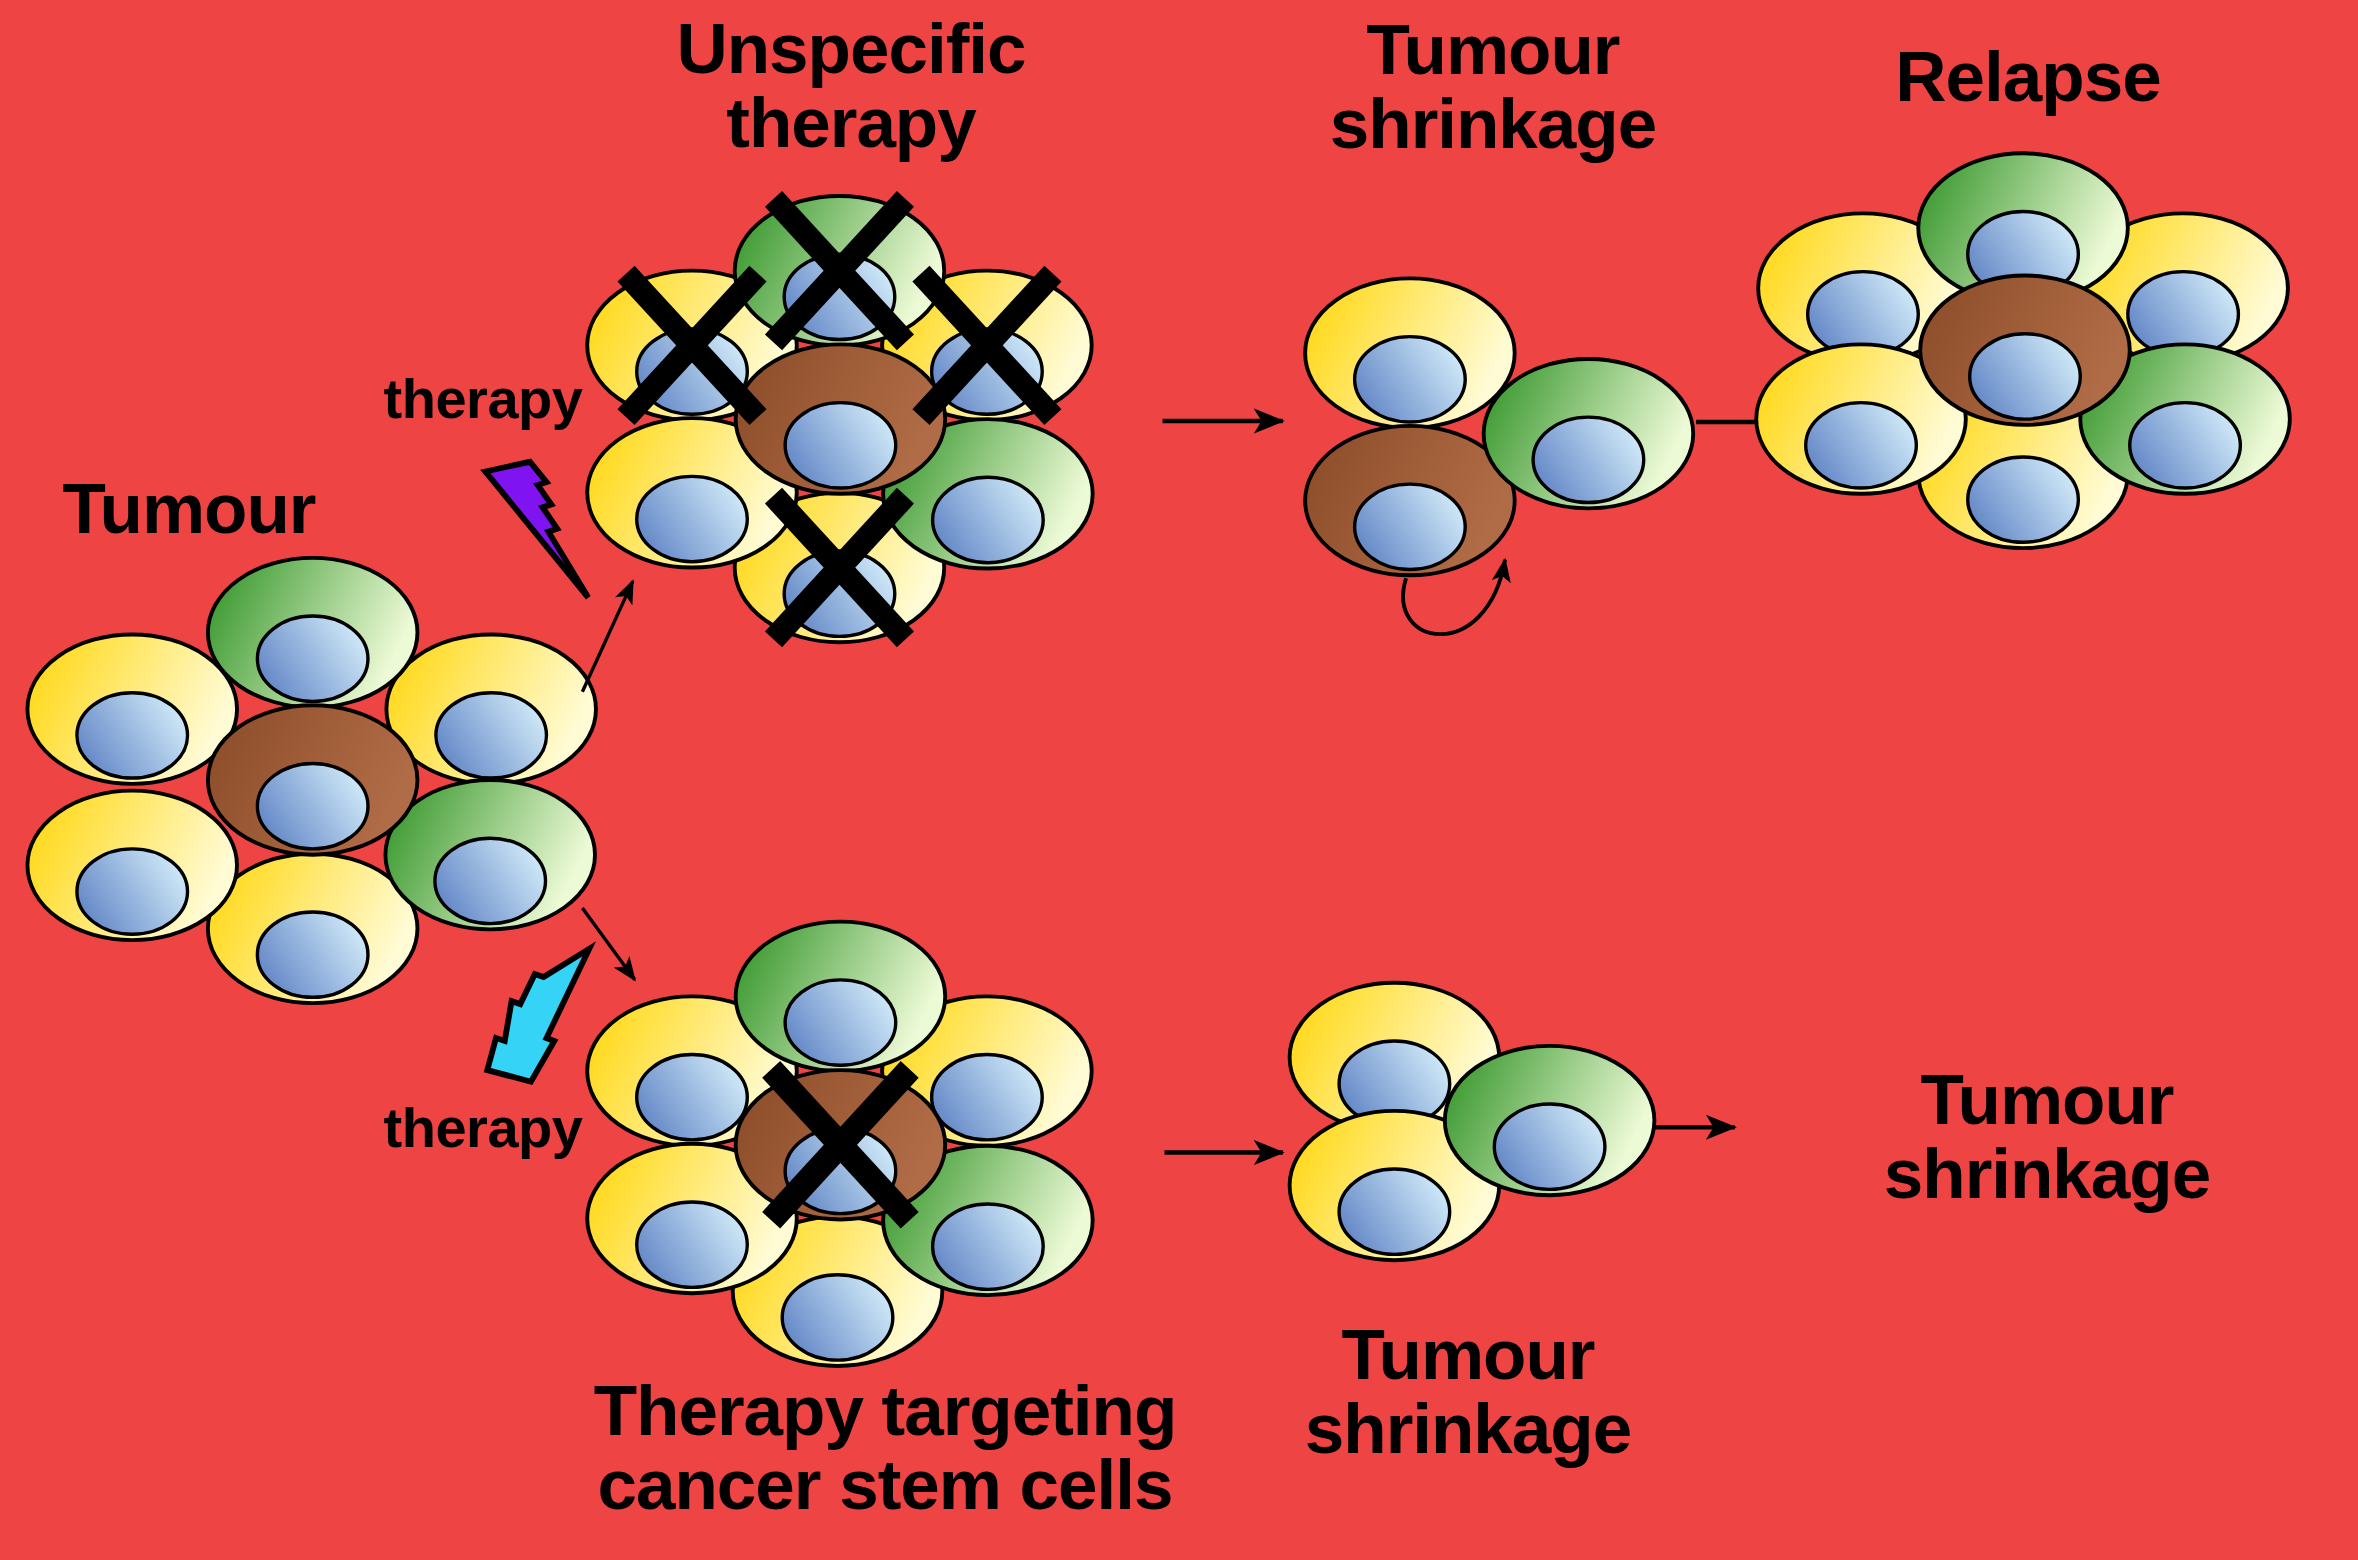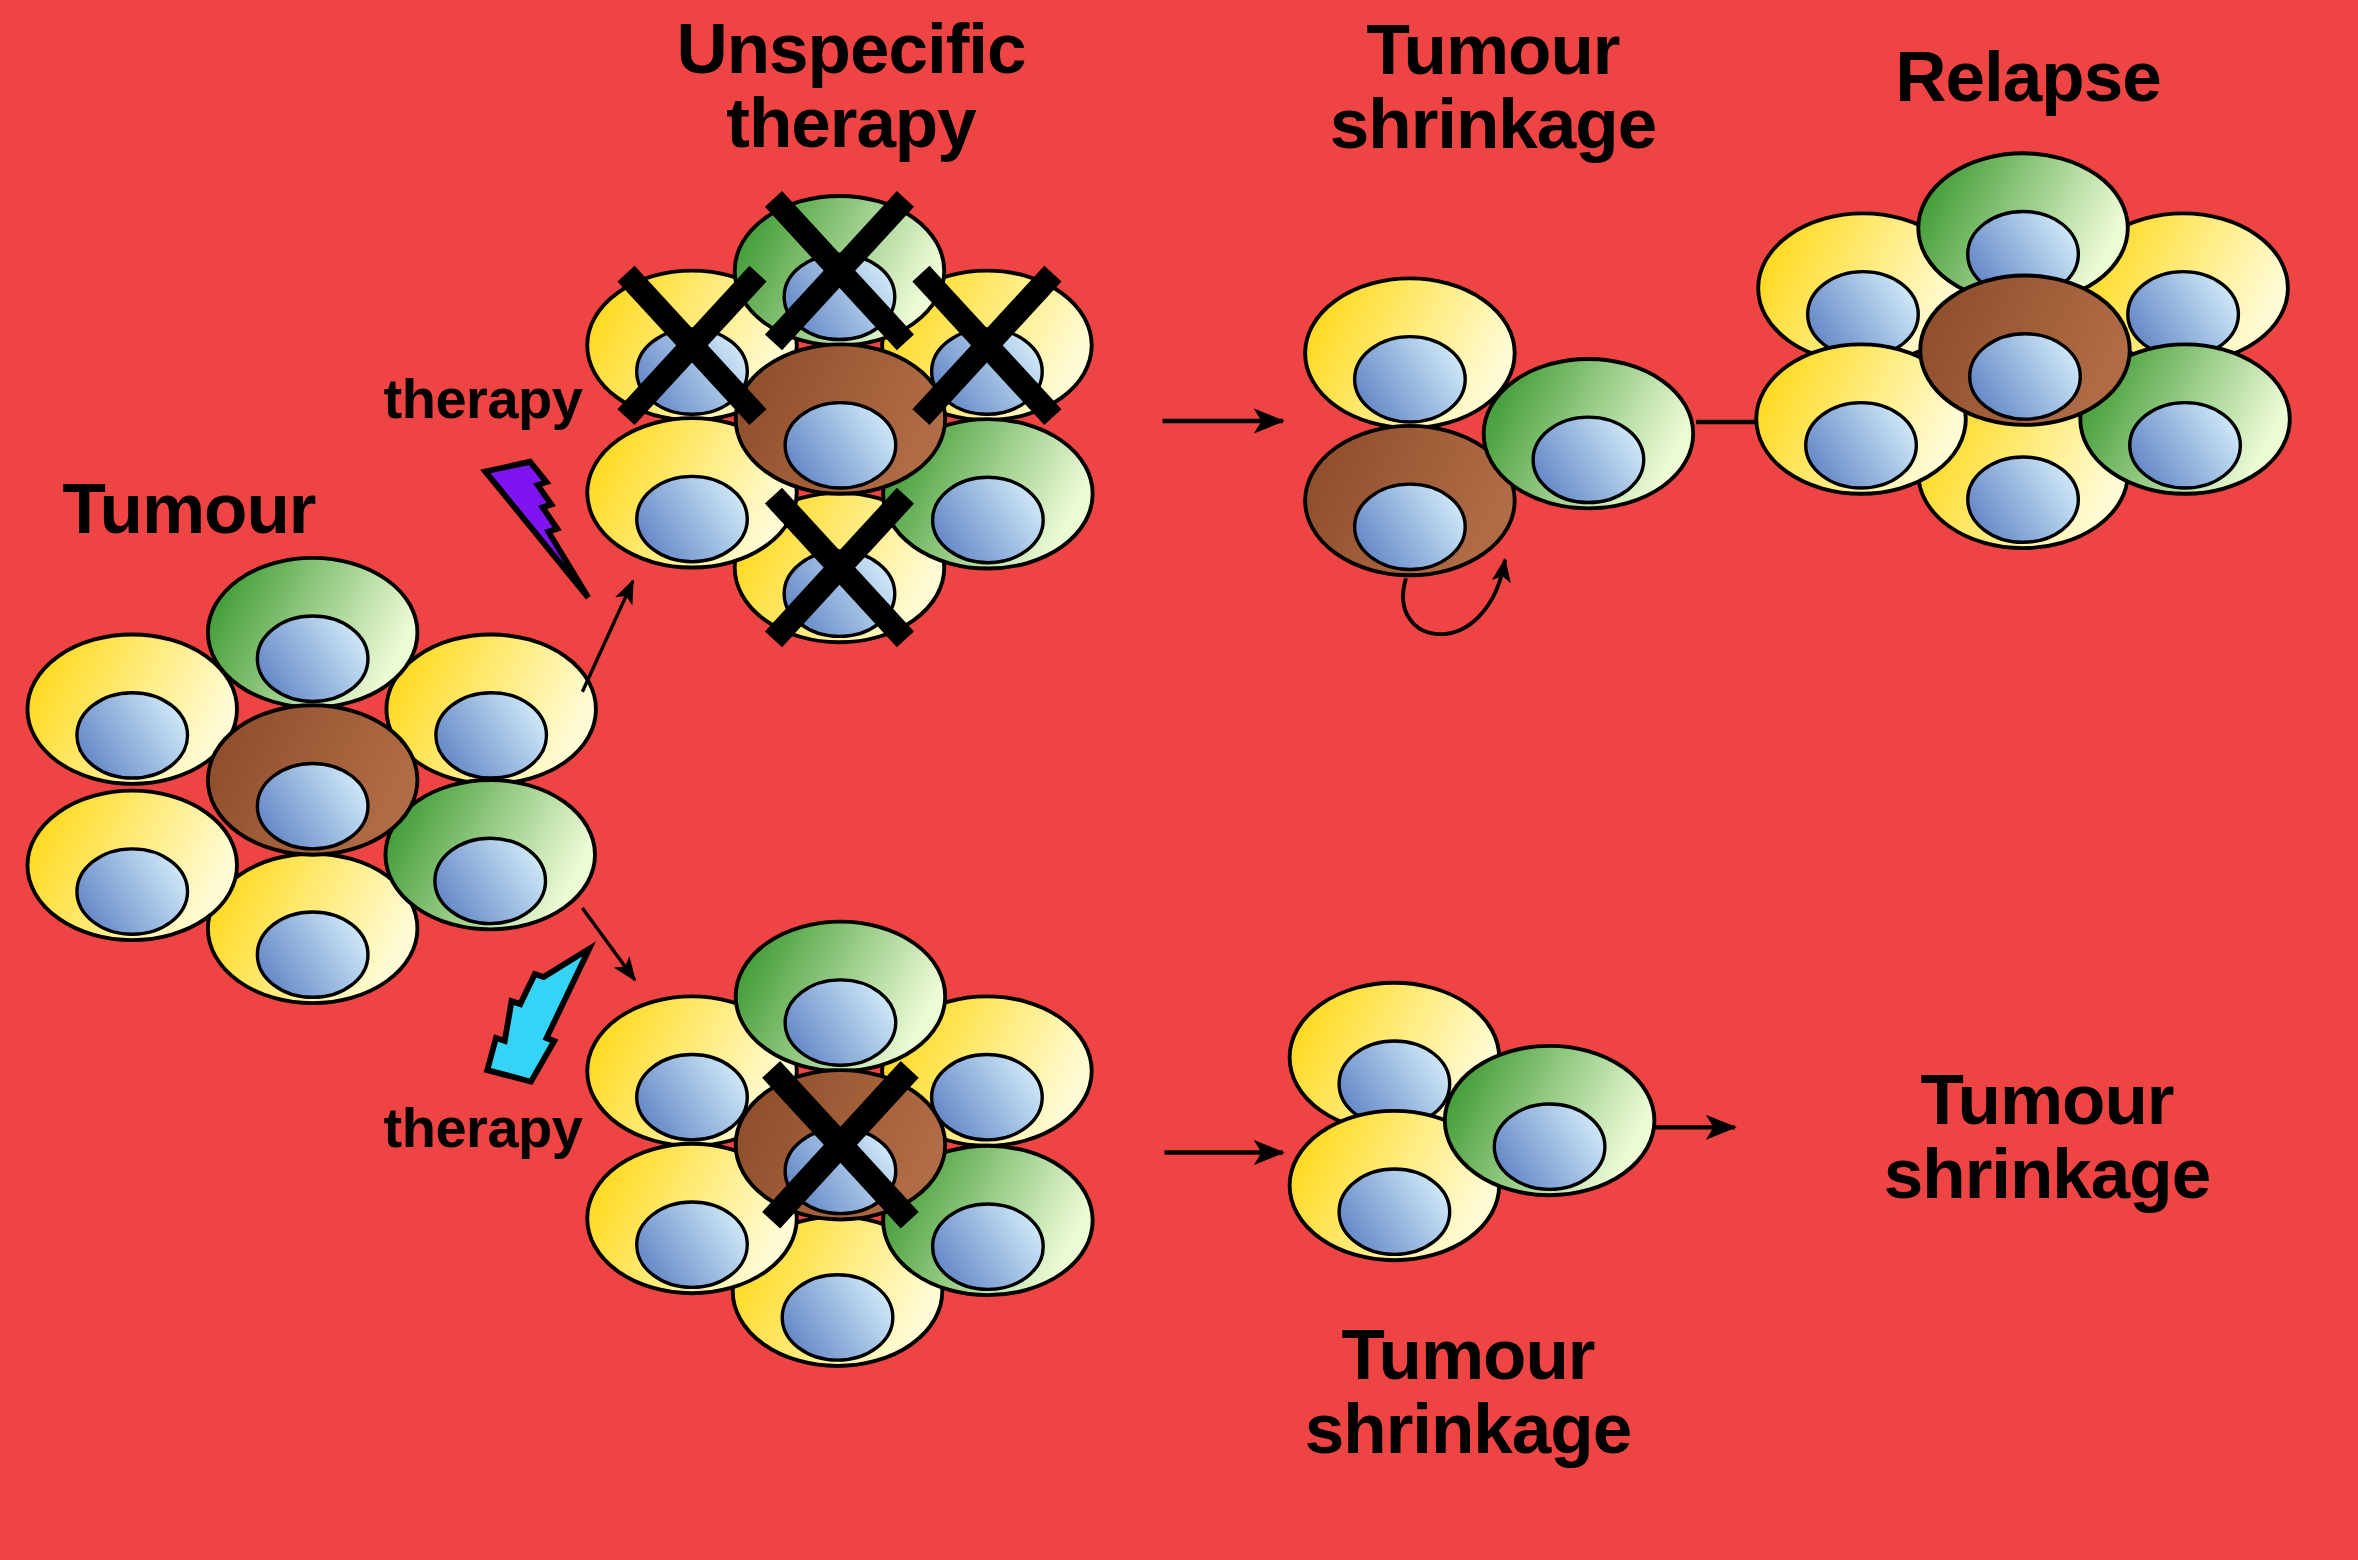--- a/index.html
+++ b/index.html
@@ -152,20 +152,24 @@
 
   <div class="label big" style="left:2028px;top:40px">Relapse</div>
 
   <div class="label big" style="left:189px;top:472px">Tumour</div>
 
   <div class="label small" style="left:483px;top:370px">therapy</div>
 
   <div class="label small" style="left:483px;top:1099px">therapy</div>
 
 
+  <div class="label big" style="left:885px;top:1374px">
+    <div>Therapy targeting</div>
+    <div>cancer stem cells</div>
+  </div>
 
   <div class="label big" style="left:1468px;top:1318px">
     <div>Tumour</div>
     <div>shrinkage</div>
   </div>
 
   <div class="label big" style="left:2047px;top:1063px">
     <div>Tumour</div>
     <div>shrinkage</div>
   </div>

